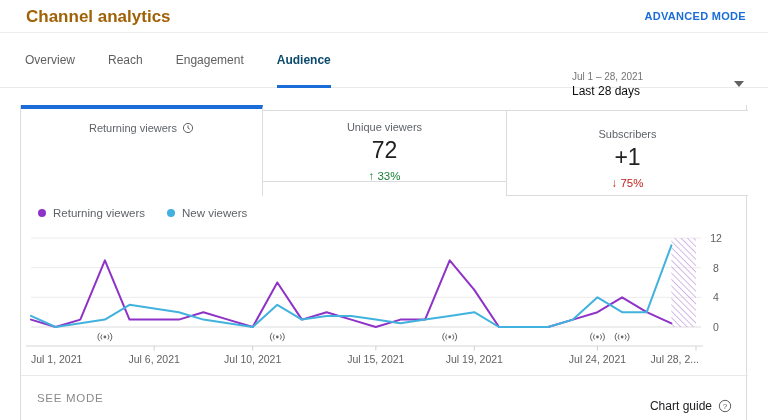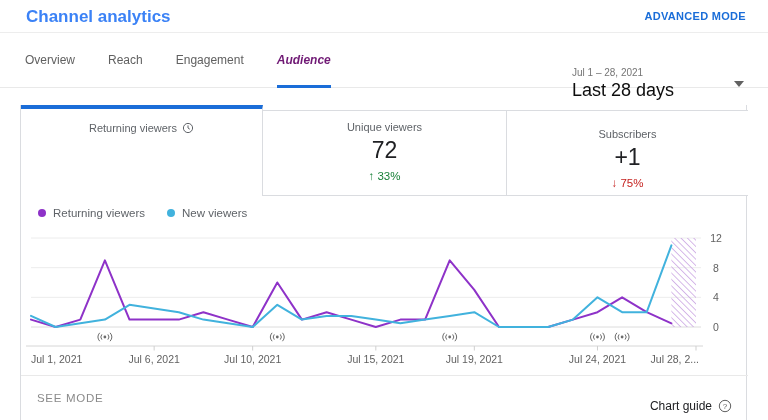--- a/index.html
+++ b/index.html
@@ -5,43 +5,43 @@
   * { margin:0; padding:0; box-sizing:border-box; }
   html,body { width:768px; height:420px; }
   body {
     font-family:"Liberation Sans", sans-serif;
     background:#fff; color:#202124; position:relative; overflow:hidden;
   }
   .abs { position:absolute; }
 
   
   .header { left:0; top:0; width:768px; height:33px; border-bottom:1px solid #ededed; background:#fff; }
-  .page-title { left:26px; top:0; height:33px; line-height:33px; font-size:17px; font-weight:700; color:#3b82f6; }
+  .page-title { left:26px; top:0; height:33px; line-height:33px; font-size:17px; font-weight:700; color:#a16207; }
   .advanced-mode { right:22px; top:0; height:33px; line-height:33px; font-size:11px; font-weight:700; letter-spacing:.3px; cursor:pointer; }
 
   
   .tabbar { left:0; top:33px; width:768px; height:55px; border-bottom:1px solid #e9e9e9; background:#fff;text-align:right; }
   .tabs { left:25px; top:0; height:55px; display:flex; gap:33px; }
   .tab { height:55px; line-height:55px; font-size:12px; color:#606060; cursor:pointer; position:relative; }
   .tab.active { font-weight:700; }
   .tab.active::after { content:""; position:absolute; left:0; right:0; bottom:0; height:3px; }
 
   .datepicker { right:24px; top:38px; width:172px; height:44px; display:flex; justify-content:space-between; align-items:center; cursor:pointer;margin-top:24px; }
   .dp-range { font-size:10px; color:#757575; }
-  .dp-preset { font-size:18px; font-weight:500; color:#0d0d0d; margin-top:2px; }
+  .dp-preset { font-size:12px; font-weight:500; color:#0d0d0d; margin-top:2px; }
 
   
   .card { left:20px; top:105px; width:727px; height:315px; border-left:1px solid #dadce0; border-right:1px solid #dadce0; background:#fff; }
 
   .mtab { text-align:center; cursor:pointer; background:#fff; }
   .mtab-label { display:flex; justify-content:center; align-items:center; gap:5px; font-size:11px; color:#5f6368; }
   .mtab-value { font-size:23px; color:#202124; margin-top:4px; }
   .mtab-delta { font-size:11.5px; margin-top:6px; font-weight:500; }
   .m1 { left:0; top:0; width:242px; height:91px; border-right:1px solid #dadce0; padding-top:13px; z-index:2; }
-  .m2 { left:242px; top:5px; width:243px; height:86px; border-top:1px solid #dadce0; border-bottom:1px solid #dadce0; padding-top:10px; }
+  .m2 { left:242px; top:5px; width:243px; height:72px; border-top:1px solid #dadce0; border-bottom:1px solid #dadce0; padding-top:10px; }
   .m3 { left:485px; top:5px; width:242px; height:86px; border-top:1px solid #dadce0; border-bottom:1px solid #dadce0; border-left:1px solid #dadce0; padding-top:17px; }
 
   .chart-panel { left:0; top:91px; width:727px; height:179px; }
   .legend { left:17px; top:11px; display:flex; gap:22px; align-items:center; }
   .legend-item { display:flex; align-items:center; gap:7px; font-size:11.5px; color:#5f6368; }
   .legend-dot { width:8px; height:8px; border-radius:50%; }
   #chart-svg { position:absolute; left:0; top:0; }
 
   .footer-divider { left:0; top:270px; width:727px; height:1px; background:#e9e9e9; }
   .footer { left:0; top:271px; width:727px; height:44px; }
@@ -53,21 +53,21 @@
 
 <div class="abs header"></div>
 <div class="abs page-title">Channel analytics</div>
 <div class="abs advanced-mode" style="color: rgb(26, 109, 216);">ADVANCED MODE</div>
 
 <div class="abs tabbar">
   <div class="abs tabs">
     <div class="tab">Overview</div>
     <div class="tab">Reach</div>
     <div class="tab">Engagement</div>
-    <div class="tab active" id="active-tab" style="color: #701a75; font-style: italic;">Audience</div>
+    <div class="tab active" id="active-tab" style="color: #0c4a6e;">Audience</div>
   </div>
 </div>
 
 <div class="abs datepicker">
   <div>
     <div class="dp-range">Jul 1 – 28, 2021</div>
     <div class="dp-preset">Last 28 days</div>
   </div>
   <svg width="10" height="6" viewBox="0 0 10 6">
     <polygon points="0,0 10,0 5,6" fill="#616161"></polygon>

